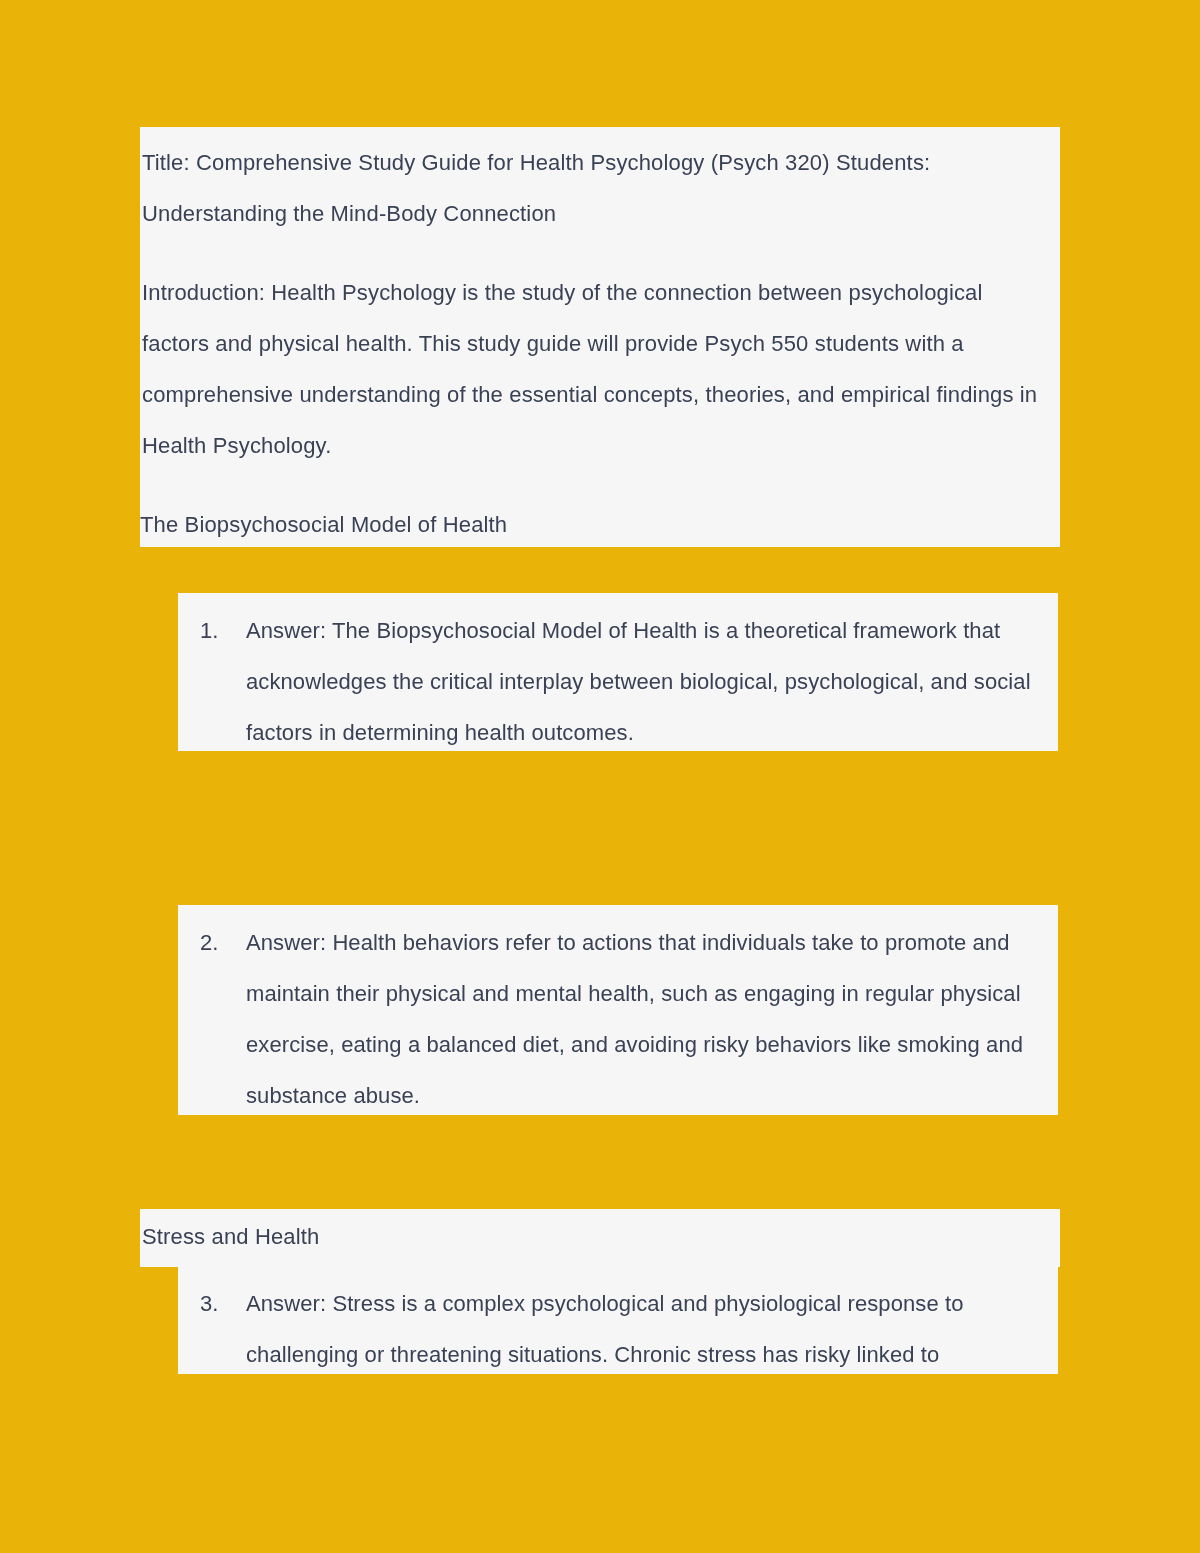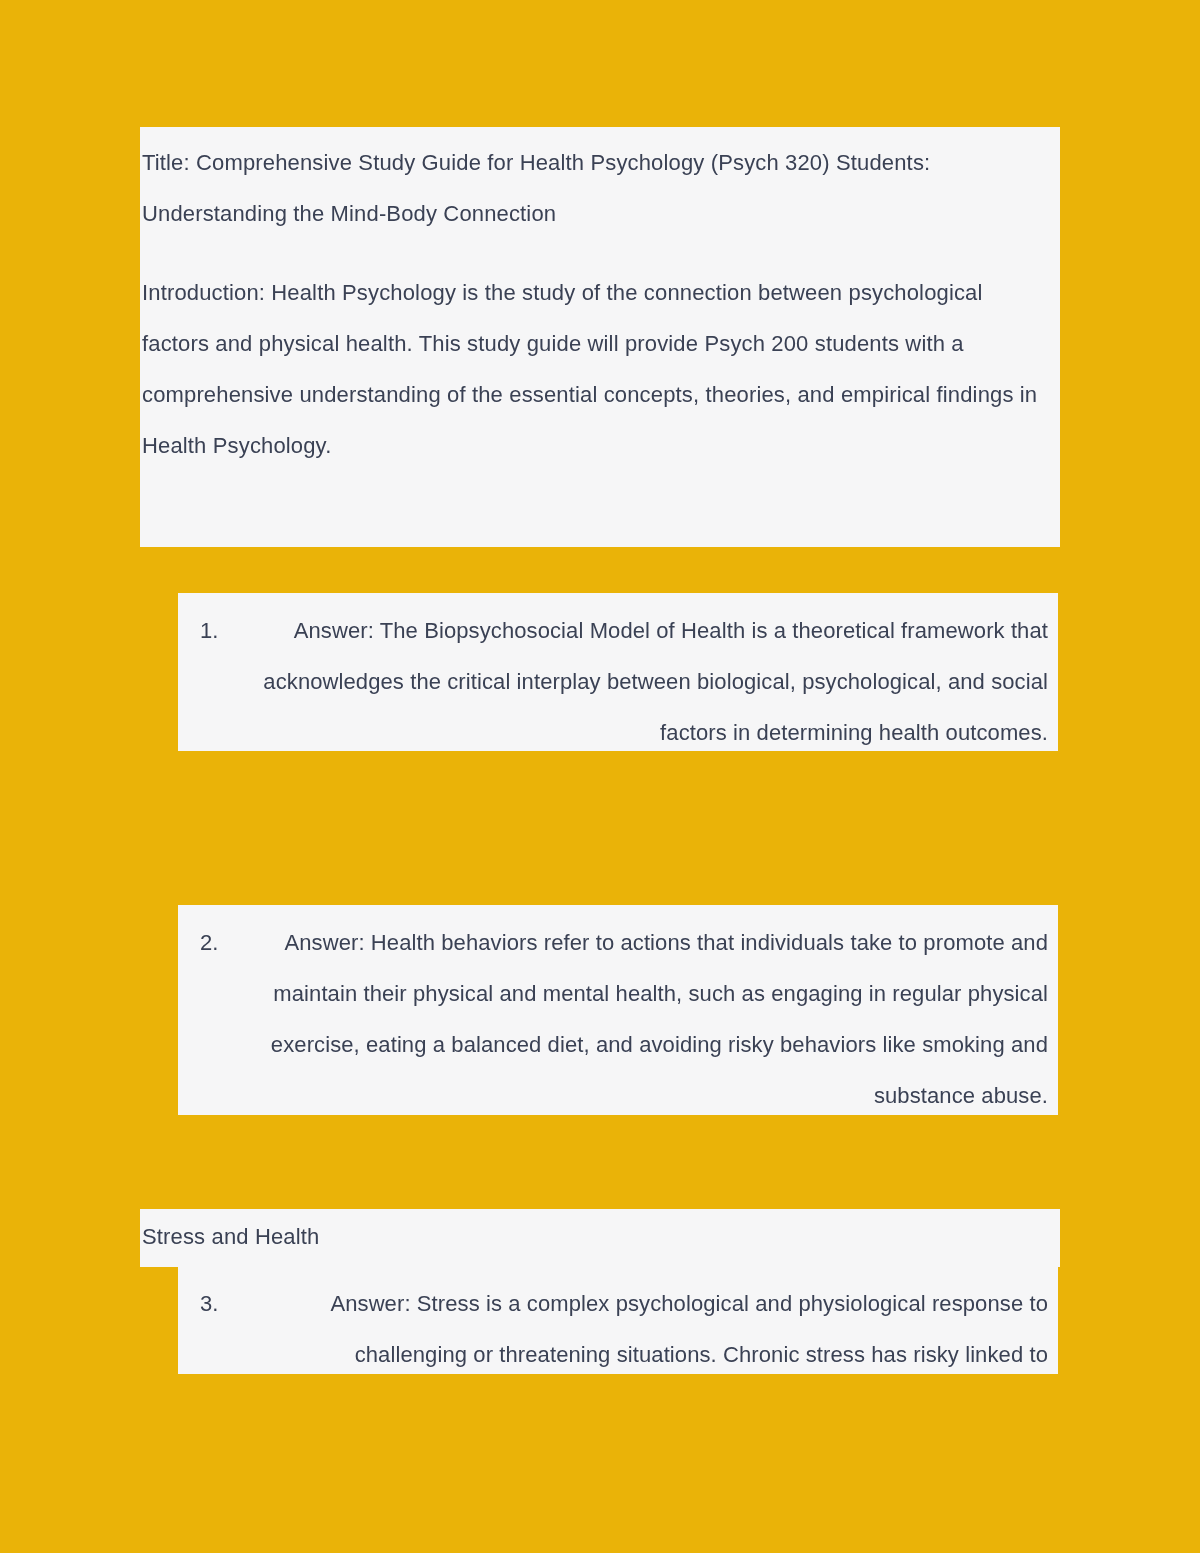--- a/index.html
+++ b/index.html
@@ -85,21 +85,20 @@
     top: 0;
     width: 36px;
     text-align: left;
     font-size: 22px;
     line-height: 51px;
     color: #3a4154;
   }
   ol.answers li .li-text {
     display: block;
     padding-right: 10px;
-    text-align: right;
   }
 
   
 
   
   #block-intro {
     top: 127px;
     height: 420px;
     padding: 10px 0 12px 0;
   }
@@ -143,22 +142,23 @@
   }
 </style>
 </head>
 <body>
 
 <div class="page">
 
   <div class="block block-wide" id="block-intro">
     <p class="para">Title: Comprehensive Study Guide for Health Psychology (Psych 320) Students: Understanding the Mind-Body Connection</p>
     <div class="spacer"></div>
-    <p class="para">Introduction: Health Psychology is the study of the connection between psychological factors and physical health. This study guide will provide Psych 200 students with a comprehensive understanding of the essential concepts, theories, and empirical findings in Health Psychology.</p>
+    <p class="para">Introduction: Health Psychology is the study of the connection between psychological factors and physical health. This study guide will provide Psych 550 students with a comprehensive understanding of the essential concepts, theories, and empirical findings in Health Psychology.</p>
     <div class="spacer"></div>
+    <h2 class="heading">The Biopsychosocial Model of Health</h2>
   </div>
 
   <div class="block block-list" id="block-answer-1">
     <ol class="answers">
       <li>
         <span class="marker">1.</span>
         <span class="li-text">Answer: The Biopsychosocial Model of Health is a theoretical framework that acknowledges the critical interplay between biological, psychological, and social factors in determining health outcomes.</span>
       </li>
     </ol>
   </div>

